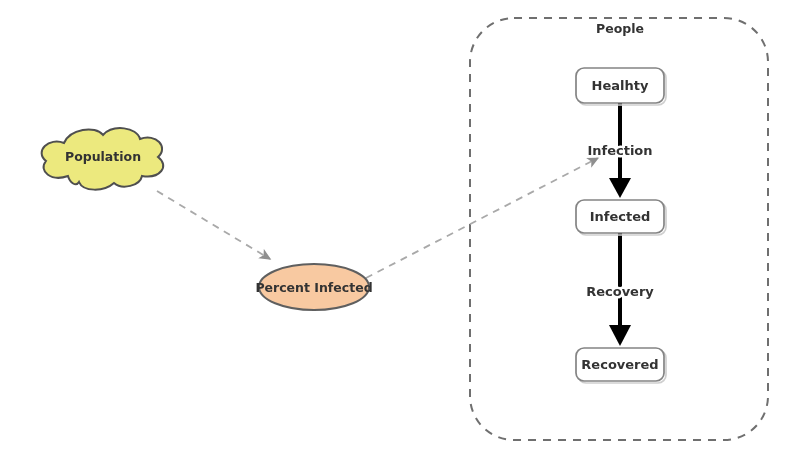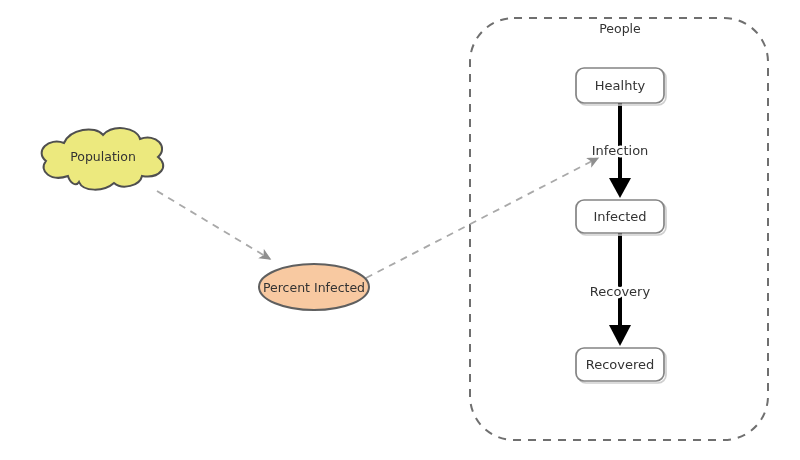--- a/index.html
+++ b/index.html
@@ -7,21 +7,21 @@
     --variable-fill:#f8c9a1; --variable-stroke:#5f5f5f;
     --stock-fill:#ffffff; --stock-stroke:#848484;
     --flow-color:#000000; --link-color:#a9a9a9; --link-arrow-color:#8f8f8f;
     --container-stroke:#6f6f6f; --label-color:#333333; --canvas-bg:#ffffff;
   }
   html,body{margin:0;padding:0;}
   body{
     width:800px;height:460px;background:var(--canvas-bg);
     font-family:"DejaVu Sans", sans-serif; overflow:hidden;
   }
-  .canvas-wrap{width:800px;height:460px;position:relative;}
+  .canvas-wrap{width:800px;height:460px;position:relative;font-weight:bold;}
   svg{display:block;}
   text{
     font-family:"DejaVu Sans", sans-serif;
     fill:var(--label-color);
     font-size:13px;
   }
   .node-label{text-anchor:middle;}
   .small-label{font-size:12.5px;text-anchor:middle;}
   .cloud-shape{fill:var(--cloud-fill);stroke:var(--cloud-stroke);stroke-width:2;}
   .variable-shape{fill:var(--variable-fill);stroke:var(--variable-stroke);stroke-width:2;}

